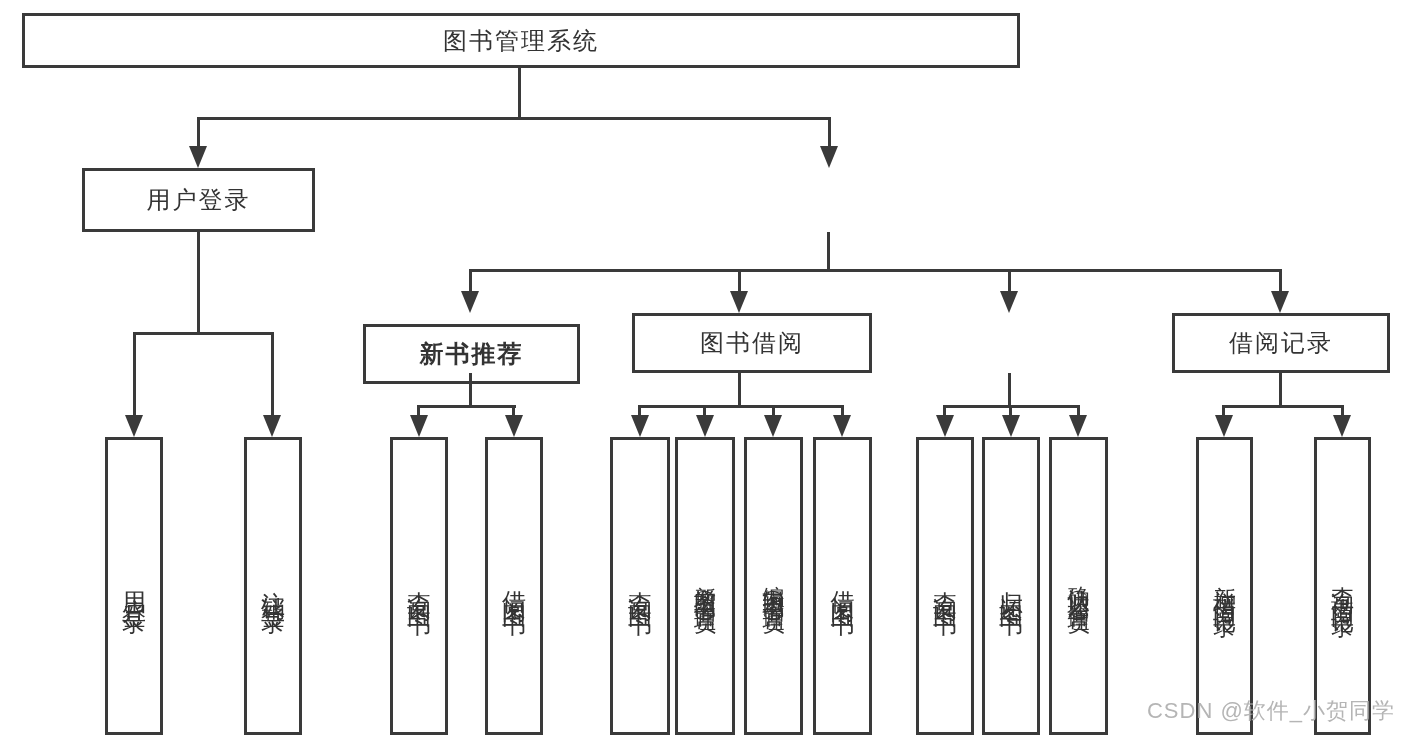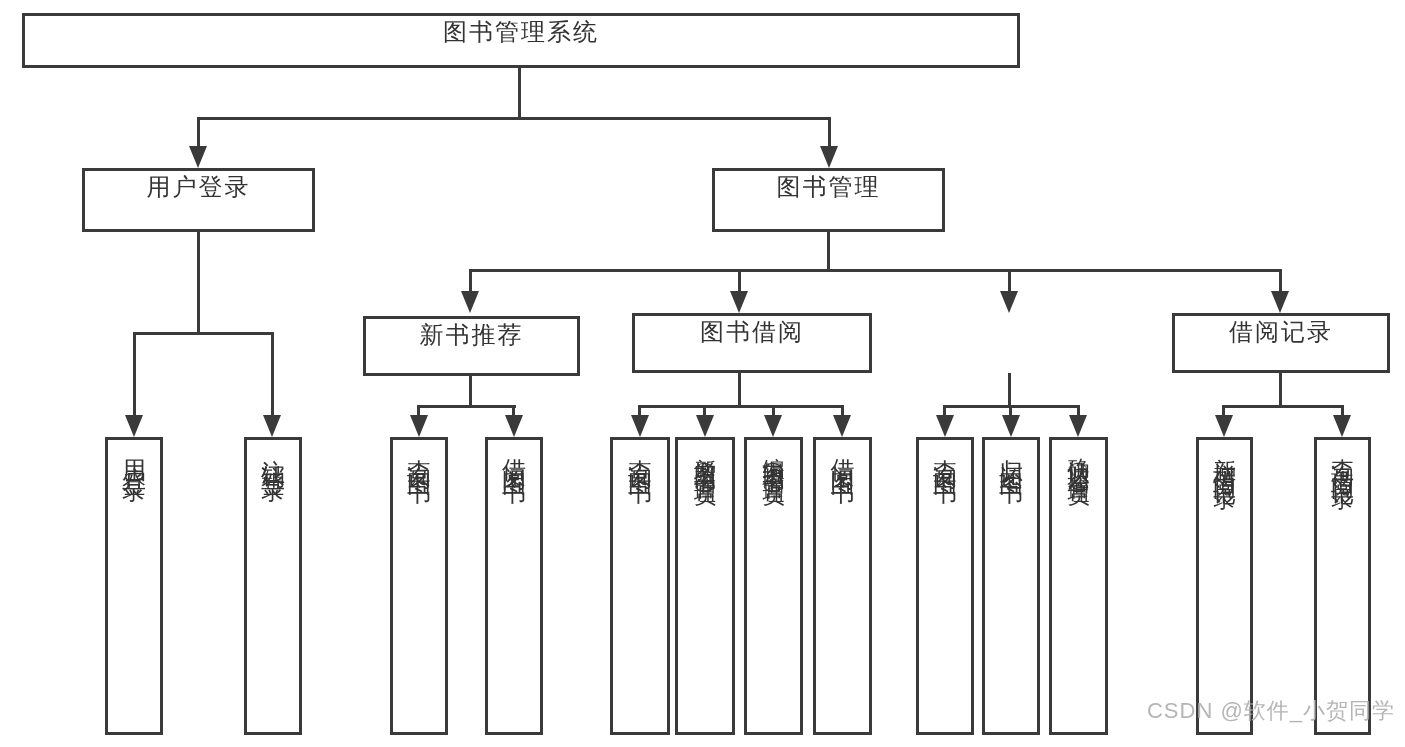--- a/index.html
+++ b/index.html
@@ -8,21 +8,21 @@
     --wm:#b5b5b5;
     --bg:#ffffff;
   }
   html,body{margin:0;padding:0;background:var(--bg);}
   #canvas{
     position:relative;width:1405px;height:747px;background:var(--bg);
     font-family:"Liberation Sans",sans-serif;color:var(--text);overflow:hidden;
   }
   .node{
     position:absolute;background:#fff;border:3px solid var(--line);
-    box-sizing:border-box;display:flex;align-items:flex-start;justify-content:center;
+    box-sizing:border-box;display:flex;align-items:center;justify-content:center;
   }
   .node span{font-size:24px;letter-spacing:2px;white-space:nowrap;}
   .leaf span.vtext{
     writing-mode:vertical-rl;text-orientation:mixed;
     font-size:24px;letter-spacing:7px;line-height:1;
   }
   .vline{position:absolute;width:3px;background:var(--line);}
   .hline{position:absolute;height:3px;background:var(--line);}
   .arrow{
     position:absolute;width:0;height:0;
@@ -40,25 +40,22 @@
 <div id="canvas">
 
   <div class="node" style="left:22px;top:13px;width:998px;height:55px;">
     <span>图书管理系统</span>
   </div>
 
   <div class="node" style="left:82px;top:168px;width:233px;height:64px;">
     <span>用户登录</span>
   </div>
 
-  <div class="node" style="left:712px;top:168px;width:233px;height:64px;">
-    <span>图书管理</span>
-  </div>
 
-  <div class="node" style="left:363px;top:316px;width:217px;height:60px;">
+  <div class="node" style="left:363px;top:324px;width:217px;height:60px;font-weight:bold;">
     <span>新书推荐</span>
   </div>
 
   <div class="node" style="left:632px;top:313px;width:240px;height:60px;">
     <span>图书借阅</span>
   </div>
 
 
   <div class="node" style="left:1172px;top:313px;width:218px;height:60px;">
     <span>借阅记录</span>

